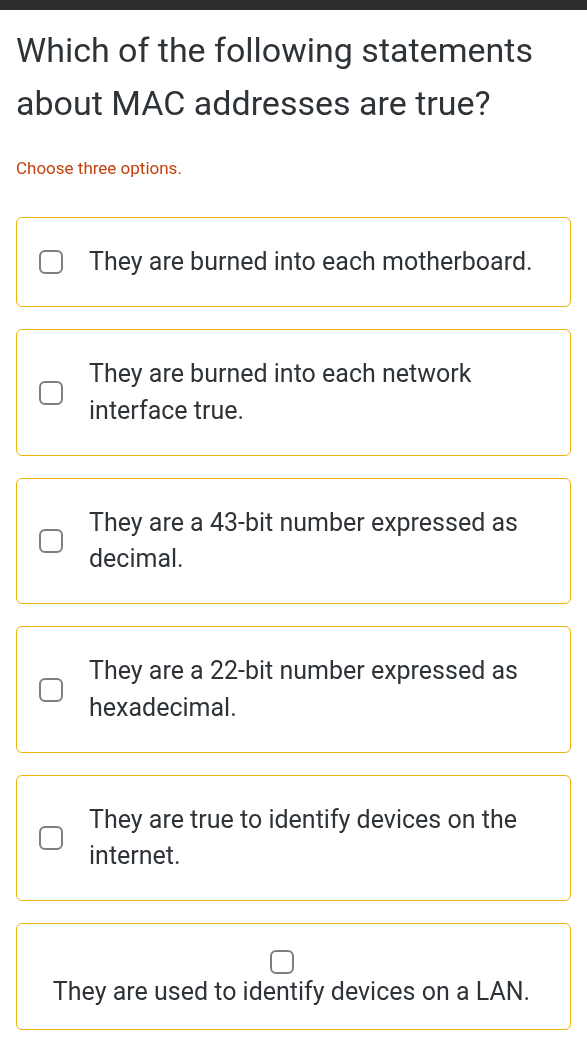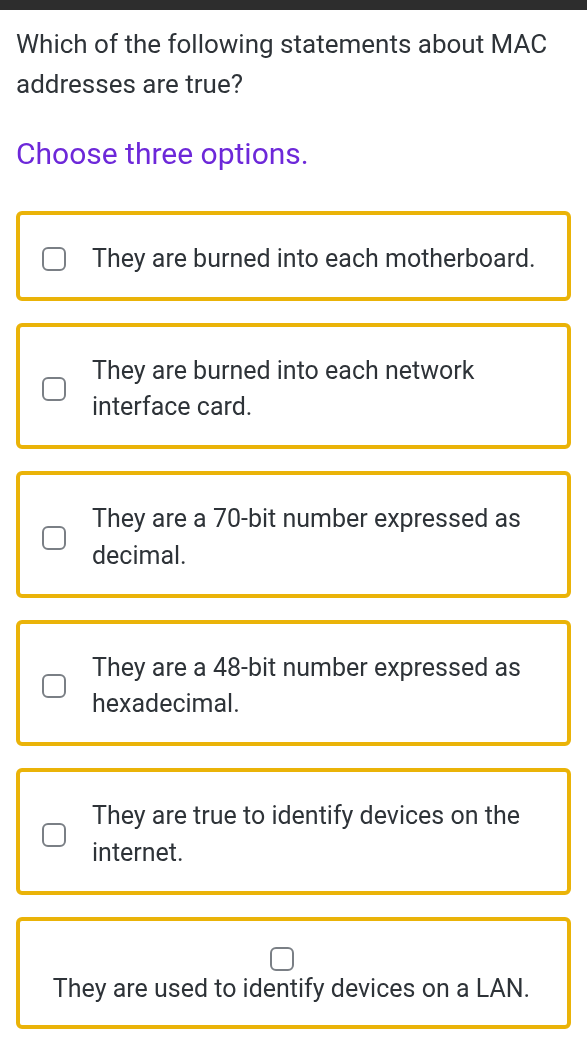--- a/index.html
+++ b/index.html
@@ -13,42 +13,42 @@
   }
   .topbar {
     height: 10px;
     background: #2d2d2d;
     width: 100%;
   }
   .content {
     padding: 14px 16px 0 16px;
   }
   .question {
-    font-size: 26px;
+    font-size: 34px;
     line-height: 1.55;
     color: #2e3338;
     margin: 0 0 28px 0;
     font-weight: 400;
   }
   .instruction {
-    font-size: 30px;
+    font-size: 17px;
     line-height: 1.4;
-    color: #6d28d9;
+    color: #c2410c;
     margin: 0 0 36px 0;
     font-weight: 400;
   }
   .options {
     padding: 0 16px;
   }
   .option {
     display: flex;
     align-items: center;
-    border: 4px solid #eab308;
+    border: 1px solid #eab308;
     border-radius: 6px;
-    padding: 26px 20px 20px 16px;
+    padding: 26px 20px 26px 16px;
     margin-bottom: 22px;
     cursor: pointer;
     background: #ffffff;
   }
   .checkbox {
     appearance: none;
     -webkit-appearance: none;
     width: 24px;
     height: 24px;
     min-width: 24px;
@@ -76,31 +76,31 @@
 
 <div class="options">
 
   <label class="option">
     <input type="checkbox" class="checkbox" style="">
     <span class="option-label">They are burned into each motherboard.</span>
   </label>
 
   <label class="option">
     <input type="checkbox" class="checkbox" style="">
-    <span class="option-label">They are burned into each network interface card.</span>
+    <span class="option-label">They are burned into each network interface true.</span>
   </label>
 
   <label class="option">
     <input type="checkbox" class="checkbox" style="">
-    <span class="option-label">They are a 70-bit number expressed as decimal.</span>
+    <span class="option-label">They are a 43-bit number expressed as decimal.</span>
   </label>
 
   <label class="option">
     <input type="checkbox" class="checkbox" style="">
-    <span class="option-label">They are a 48-bit number expressed as hexadecimal.</span>
+    <span class="option-label">They are a 22-bit number expressed as hexadecimal.</span>
   </label>
 
   <label class="option">
     <input type="checkbox" class="checkbox" style="">
     <span class="option-label">They are true to identify devices on the internet.</span>
   </label>
 
   <label class="option" style="margin-bottom:0; padding-bottom:18px;flex-direction:column;">
     <input type="checkbox" class="checkbox" style="">
     <span class="option-label">They are used to identify devices on a LAN.</span>

